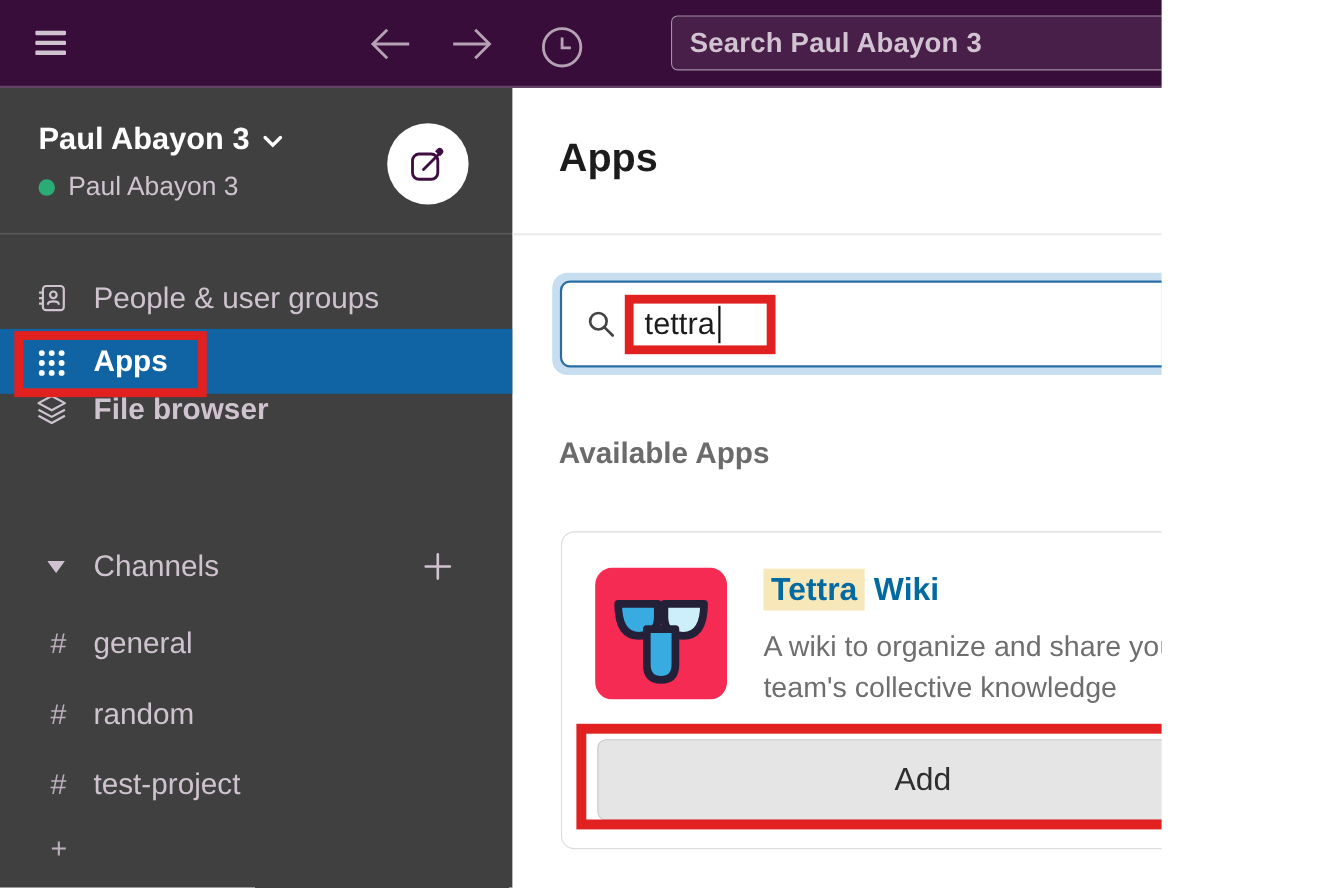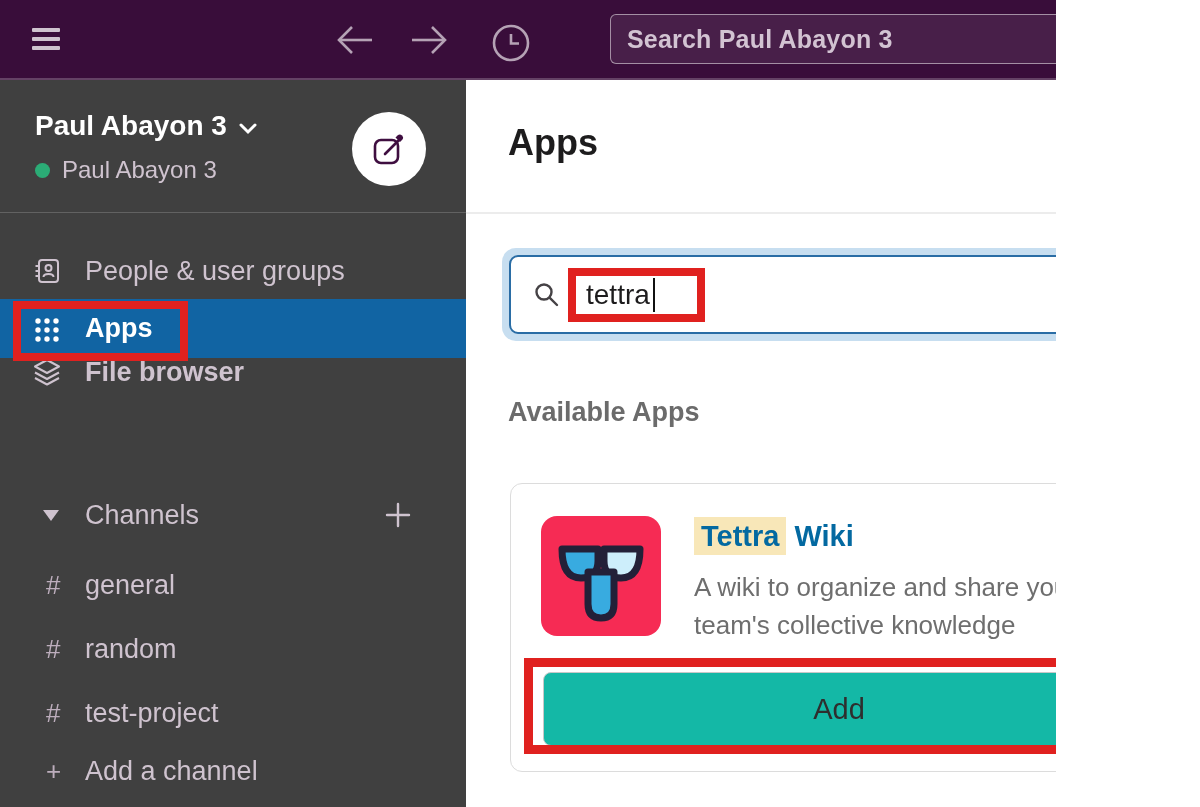--- a/index.html
+++ b/index.html
@@ -66,21 +66,21 @@
   .section-label{position:absolute;left:42px;top:317px;font-size:27px;font-weight:700;color:#6b6b6b;}
 
   .app-card{position:absolute;left:44px;top:403px;width:658px;height:289px;box-sizing:border-box;
             border:1.5px solid #dcdcdc;border-radius:12px;background:#fff;}
   .app-logo{position:absolute;left:30px;top:32px;width:120px;height:120px;}
   .app-title{position:absolute;left:183px;top:36px;font-size:29px;font-weight:700;color:#0369a1;white-space:nowrap;text-align:center;}
   .app-title .hl{background:#f8e7b8;padding:3px 7px;}
   .app-title .rest{margin-left:8px;}
   .app-desc{position:absolute;left:183px;top:84px;width:428px;font-size:26px;line-height:38px;color:#6e6e6e;}
   .add-btn{position:absolute;left:32px;top:188px;width:592px;height:74px;box-sizing:border-box;
-           background:#14b8a6;border:1.5px solid #c8c8c8;border-radius:8px;display:flex;
+           background:#e5e5e5;border:1.5px solid #c8c8c8;border-radius:8px;display:flex;
            align-items:center;justify-content:center;cursor:pointer;}
   .add-btn span{font-size:29px;color:#2e2e2e;font-weight:500;}
 
   
   .ann{position:absolute;box-sizing:border-box;border:8px solid #e0211f;pointer-events:none;}
   .ann-apps{left:13px;top:221px;width:175px;height:60px;}          
   .ann-add{left:13px;top:174px;width:629px;height:96px;border-width:9px;} 
 
   svg{display:block;}
 </style>
@@ -199,21 +199,20 @@
     <div class="ch-row" style="top:547px">
       <span class="pfx">#</span>
       <span class="cname">random</span>
     </div>
     <div class="ch-row" style="top:611px">
       <span class="pfx">#</span>
       <span class="cname">test-project</span>
     </div>
     <div class="ch-row" style="top:669px">
       <span class="pfx">+</span>
-      <span class="cname">Add a channel</span>
     </div>
   </div>
 
   <div class="main">
     <div class="page-title">Apps</div>
     <div class="main-divider"></div>
 
     <div class="search-ring">
       <div class="search-input">
         <svg class="mag" width="27" height="27" viewBox="0 0 27 27" fill="none" stroke="#454245" stroke-width="2.4" stroke-linecap="round">

